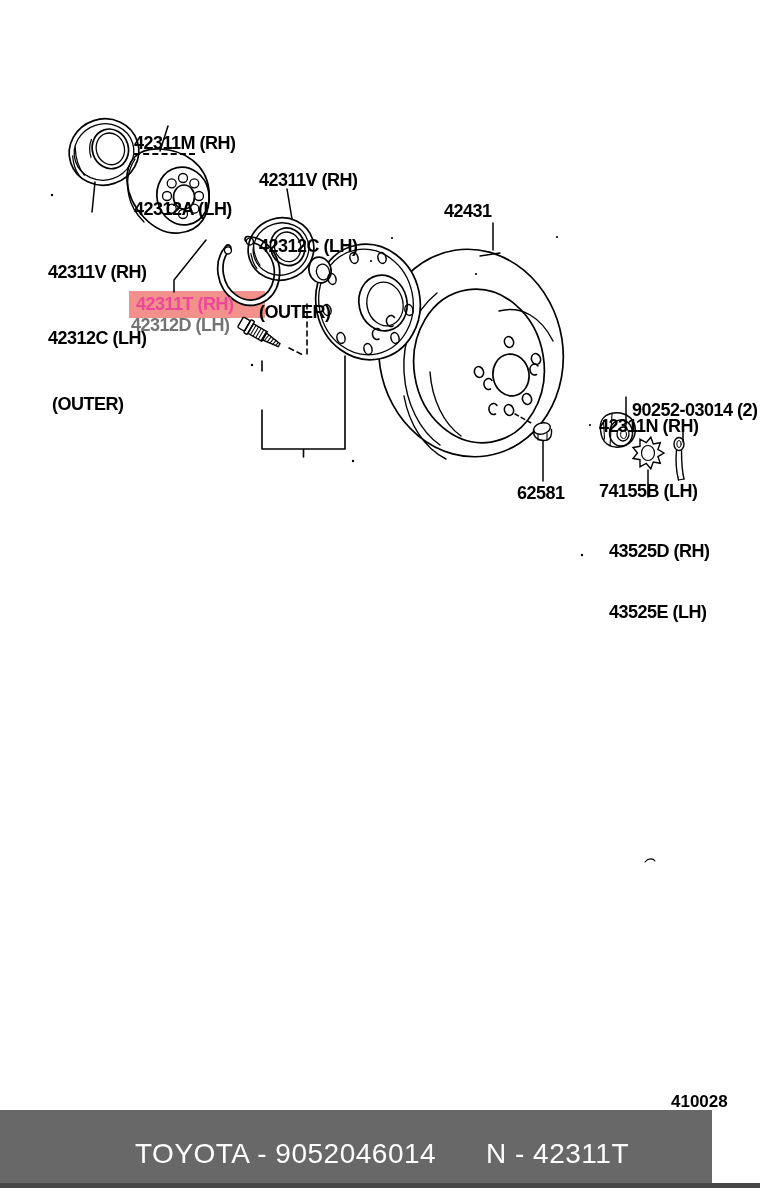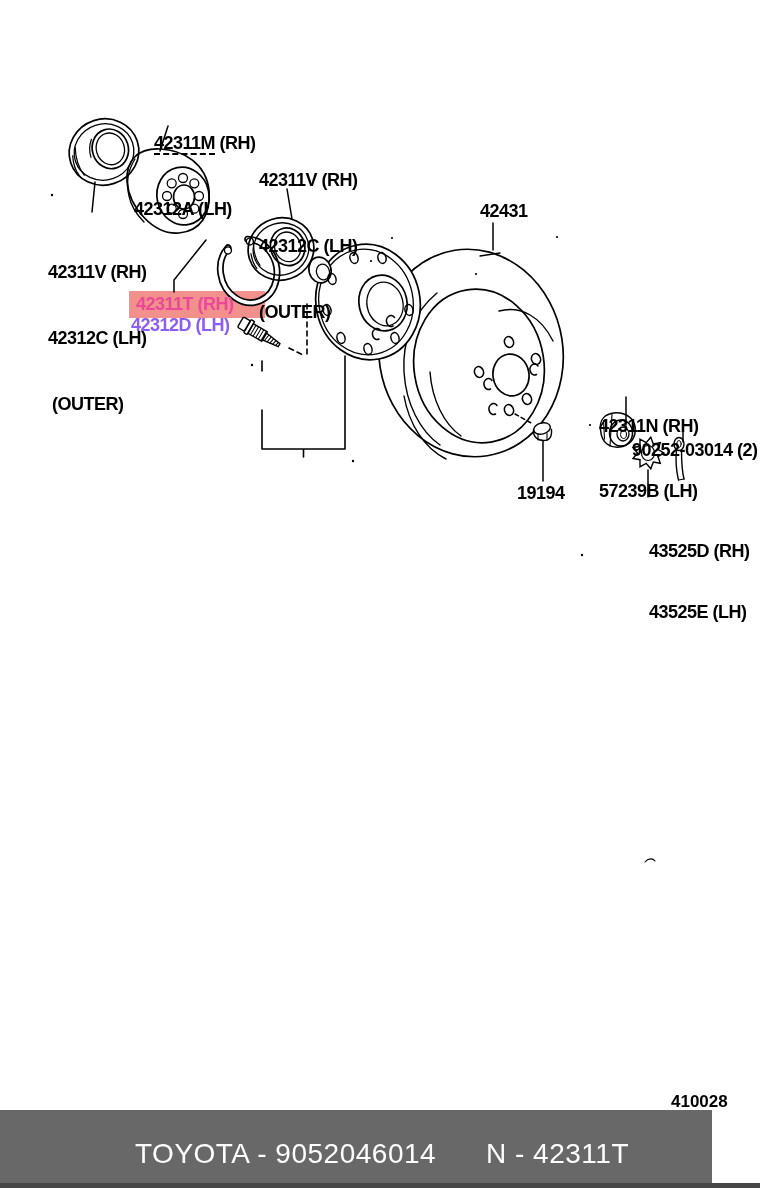--- a/index.html
+++ b/index.html
@@ -1,26 +1,26 @@
 <!DOCTYPE html>
 <html><head>
 <meta charset="utf-8">
 <style>
   html,body{margin:0;padding:0;background:#fff;}
   #page{position:relative;width:760px;height:1188px;background:#ffffff;overflow:hidden;
         font-family:"Liberation Sans",sans-serif;}
   .lbl{position:absolute;font:700 18px/22px "Liberation Sans",sans-serif;
        letter-spacing:-0.5px;white-space:pre;color:#000;}
   .lbl .ln{display:block;}
-  .lh20 .ln{line-height:20px;} .lh21 .ln{line-height:21px;} .lh17 .ln{line-height:17px;margin-left:40px;}
-  .u-dash{border-bottom:2px dashed #000;padding-bottom:0px;margin-left:20px;}
+  .lh20 .ln{line-height:20px;} .lh21 .ln{line-height:21px;} .lh17 .ln{line-height:17px;}
+  .u-dash{border-bottom:2px dashed #000;padding-bottom:0px;}
   .indent{padding-left:4px;}
   #hl-box{position:absolute;left:129px;top:291px;width:136px;height:27px;background:#f2908c;}
   #hl-line1{position:absolute;left:136px;top:294px;color:#ec4899;}
-  #hl-line2{position:absolute;left:131px;top:315px;color:#8b5cf6;}
+  #hl-line2{position:absolute;left:131px;top:315px;color:#737373;}
   .one{position:absolute;font:700 18px/20px "Liberation Sans",sans-serif;letter-spacing:-0.5px;
        white-space:pre;color:#000;}
   #fig-code{position:absolute;left:671px;top:1081px;font:700 17px/18px "Liberation Sans",sans-serif;margin-top:12px;}
   #footer{position:absolute;left:0;top:1110px;width:712px;height:78px;background:#686868;}
   #footer .strip{position:absolute;left:0;bottom:0;width:760px;height:5px;background:#474747;}
   .ftxt{position:absolute;top:29px;color:#ffffff;font:400 28px/30px "Liberation Sans",sans-serif;
         letter-spacing:0.5px;white-space:pre;}
   #ftl{left:135px;} #ftr{left:486px;}
   svg{position:absolute;left:0;top:0;}
 </style>
@@ -202,29 +202,29 @@
     <div class="ln">42311V (RH)</div>
     <div class="ln">42312C (LH)</div>
     <div class="ln indent">(OUTER)</div>
   </div>
 
   <div class="one" id="hl-line1">42311T (RH)</div>
   <div class="one" id="hl-line2">42312D (LH)</div>
 
 
 
-  <div class="one" style="left:480px;top:201px;">42431</div>
-  <div class="one" style="left:517px;top:483px;">19194</div>
+  <div class="one" style="left:444px;top:201px;">42431</div>
+  <div class="one" style="left:517px;top:483px;">62581</div>
 
   <div class="lbl lh21" style="left:599px;top:372px;">
     <div class="ln">42311N (RH)</div>
-    <div class="ln">57239B (LH)</div>
-  </div>
-
-  <div class="one" style="left:632px;top:400px;margin-top:40px;">90252-03014 (2)</div>
+    <div class="ln">74155B (LH)</div>
+  </div>
+
+  <div class="one" style="left:632px;top:400px;">90252-03014 (2)</div>
 
   <div class="lbl lh17" style="left:609px;top:499px;">
     <div class="ln">43525D (RH)</div>
     <div class="ln">43525E (LH)</div>
   </div>
 
   <div id="fig-code">410028</div>
 
   <div id="footer">
     <span class="ftxt" id="ftl">TOYOTA - 9052046014</span>

